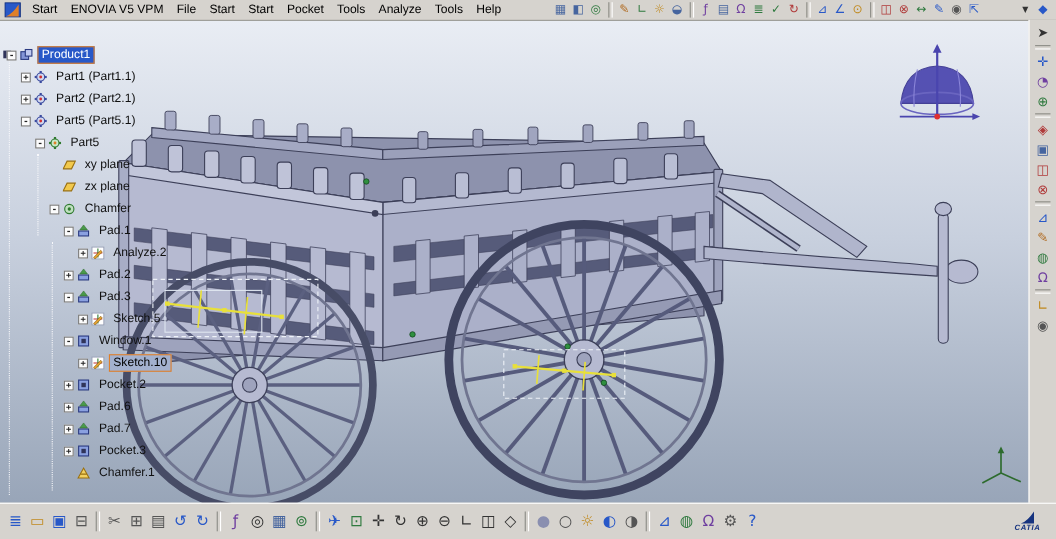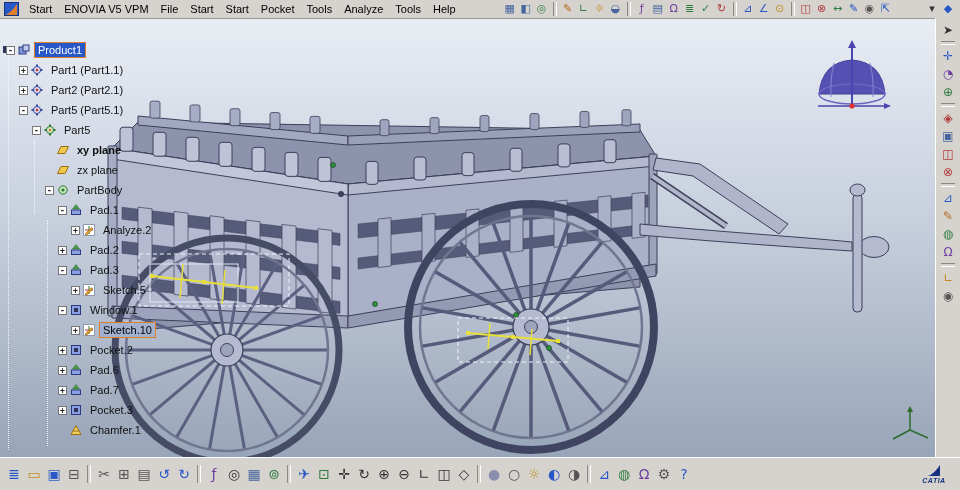--- a/index.html
+++ b/index.html
@@ -317,21 +317,21 @@
               <rect x="5" y="0.5" width="2" height="2" fill="#2f7a2f"></rect>
               <rect x="5" y="9.5" width="2" height="2" fill="#2f7a2f"></rect>
               <rect x="0.5" y="5" width="2" height="2" fill="#2f7a2f"></rect>
               <rect x="9.5" y="5" width="2" height="2" fill="#2f7a2f"></rect>
               <circle cx="6" cy="6" r="3.6" fill="#c8e8c8" stroke="#2f7a2f"></circle>
               <circle cx="6" cy="6" r="1.3" fill="#e07f28"></circle>
             </svg>
           </span>
           <span class="tlabel">Part5</span>
         </div>
-        <div class="tree-row" style="padding-left: 43px; font-weight: bold;">
+        <div class="tree-row" style="padding-left: 43px;">
           <span class="exp hiddenx"></span>
           <span class="ticon">
             <svg width="12" height="12" viewBox="0 0 12 12">
               <polygon points="0.5,9.5 4,2.5 11.5,2.5 8,9.5" fill="#f2c94c" stroke="#9a7010"></polygon>
             </svg>
           </span>
           <span class="tlabel">xy plane</span>
         </div>
         <div class="tree-row" style="padding-left: 43px; text-align: right;">
           <span class="exp hiddenx"></span>
@@ -343,21 +343,21 @@
           <span class="tlabel">zx plane</span>
         </div>
         <div class="tree-row" style="padding-left: 43px;">
           <span class="exp">-</span>
           <span class="ticon">
             <svg width="12" height="12" viewBox="0 0 12 12">
               <circle cx="6" cy="6" r="4.2" fill="#bfe0bf" stroke="#2f7a2f"></circle>
               <circle cx="6" cy="6" r="1.5" fill="#2f7a2f"></circle>
             </svg>
           </span>
-          <span class="tlabel">PartBody</span>
+          <span class="tlabel">Chamfer</span>
         </div>
         <div class="tree-row" style="padding-left: 56px;">
           <span class="exp">-</span>
           <span class="ticon">
             <svg width="12" height="12" viewBox="0 0 12 12">
               <rect x="1.5" y="6" width="9" height="4.5" fill="#8aa0e0" stroke="#2a3a80"></rect>
               <polygon points="6,0.5 9.5,5 2.5,5" fill="#4a9a4a" stroke="#2f6a2f" stroke-width="0.5"></polygon>
             </svg>
           </span>
           <span class="tlabel">Pad.1</span>

